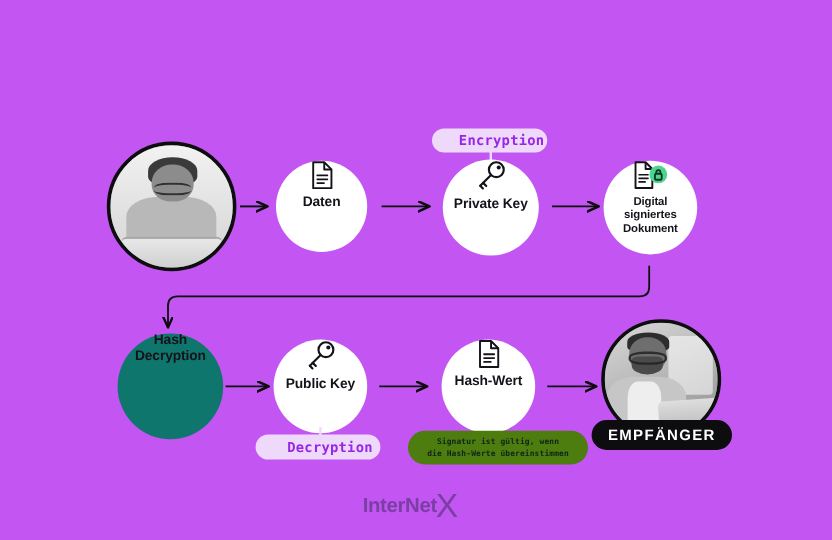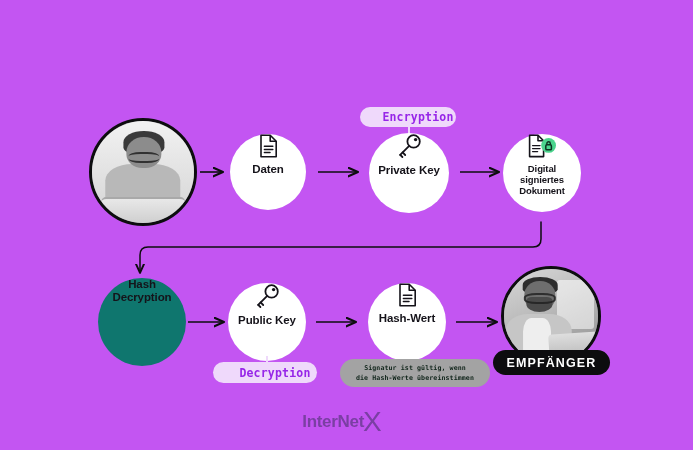--- a/index.html
+++ b/index.html
@@ -252,21 +252,21 @@
   }
   .tag-stem {
     position: absolute;
     width: 2px;
     background: #efd9fb;
   }
 
   
   #validity-note {
     position: absolute;
-    background: #a3a3a3;
+    background: #4d7c0f;
     color: #10241a;
     border-radius: 999px;
     font-family: "DejaVu Sans Mono", "Liberation Mono", monospace;
     font-size: 6.6px;
     font-weight: 700;
     line-height: 10px;
     letter-spacing: .1px;
     display: flex;
     flex-direction: column;
     align-items: center;

